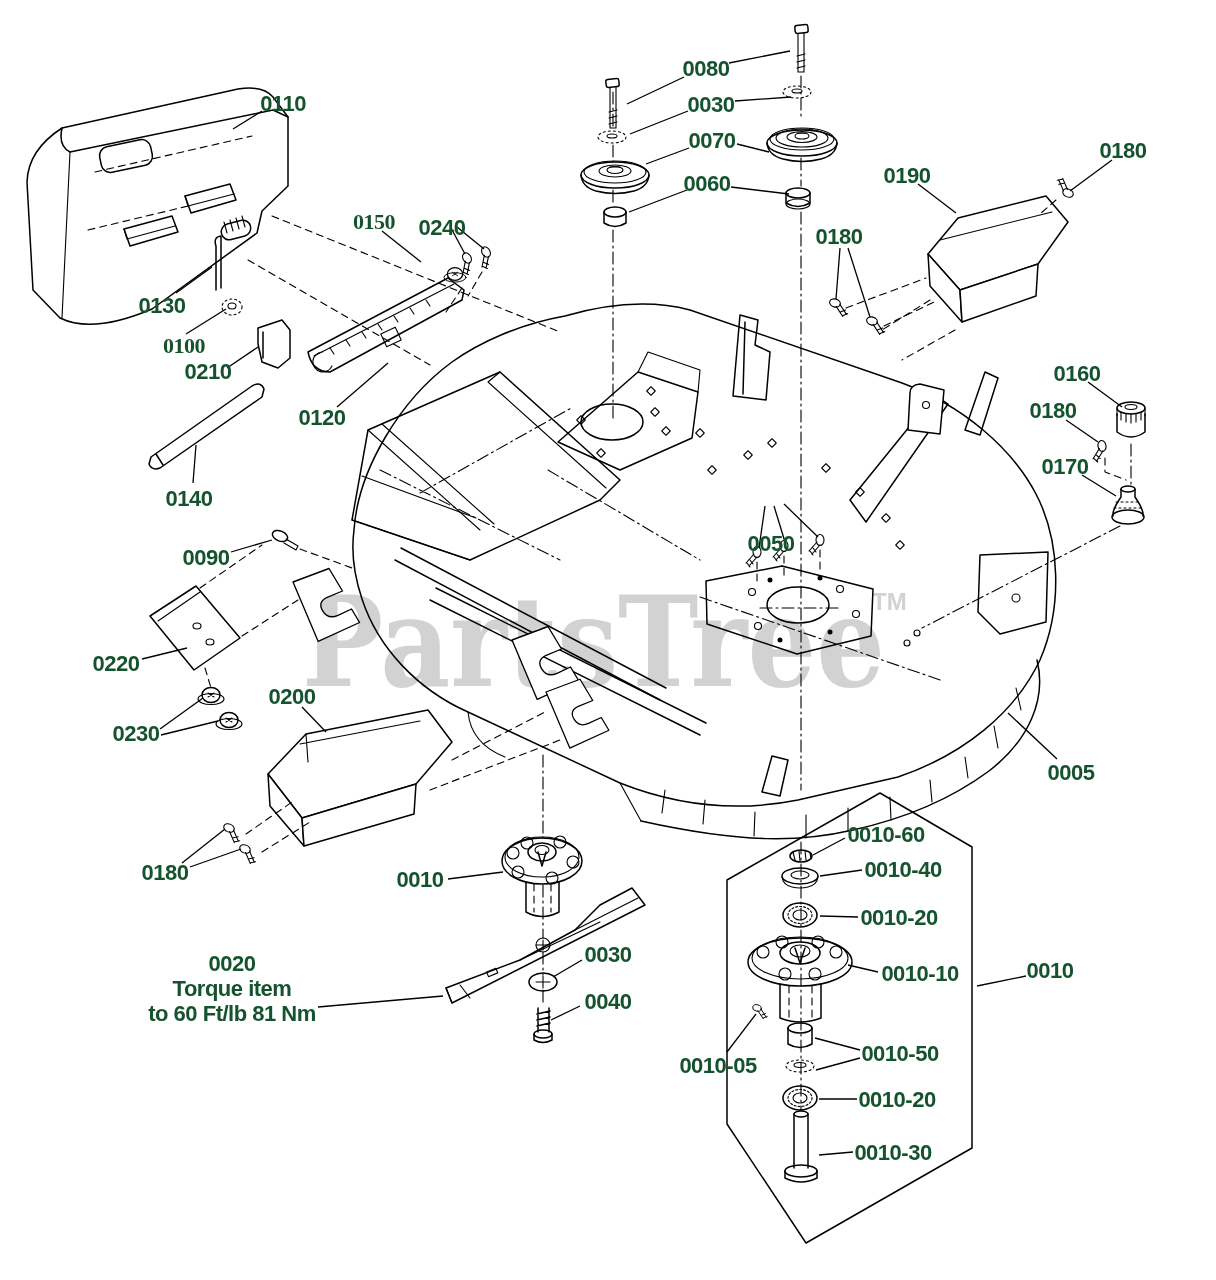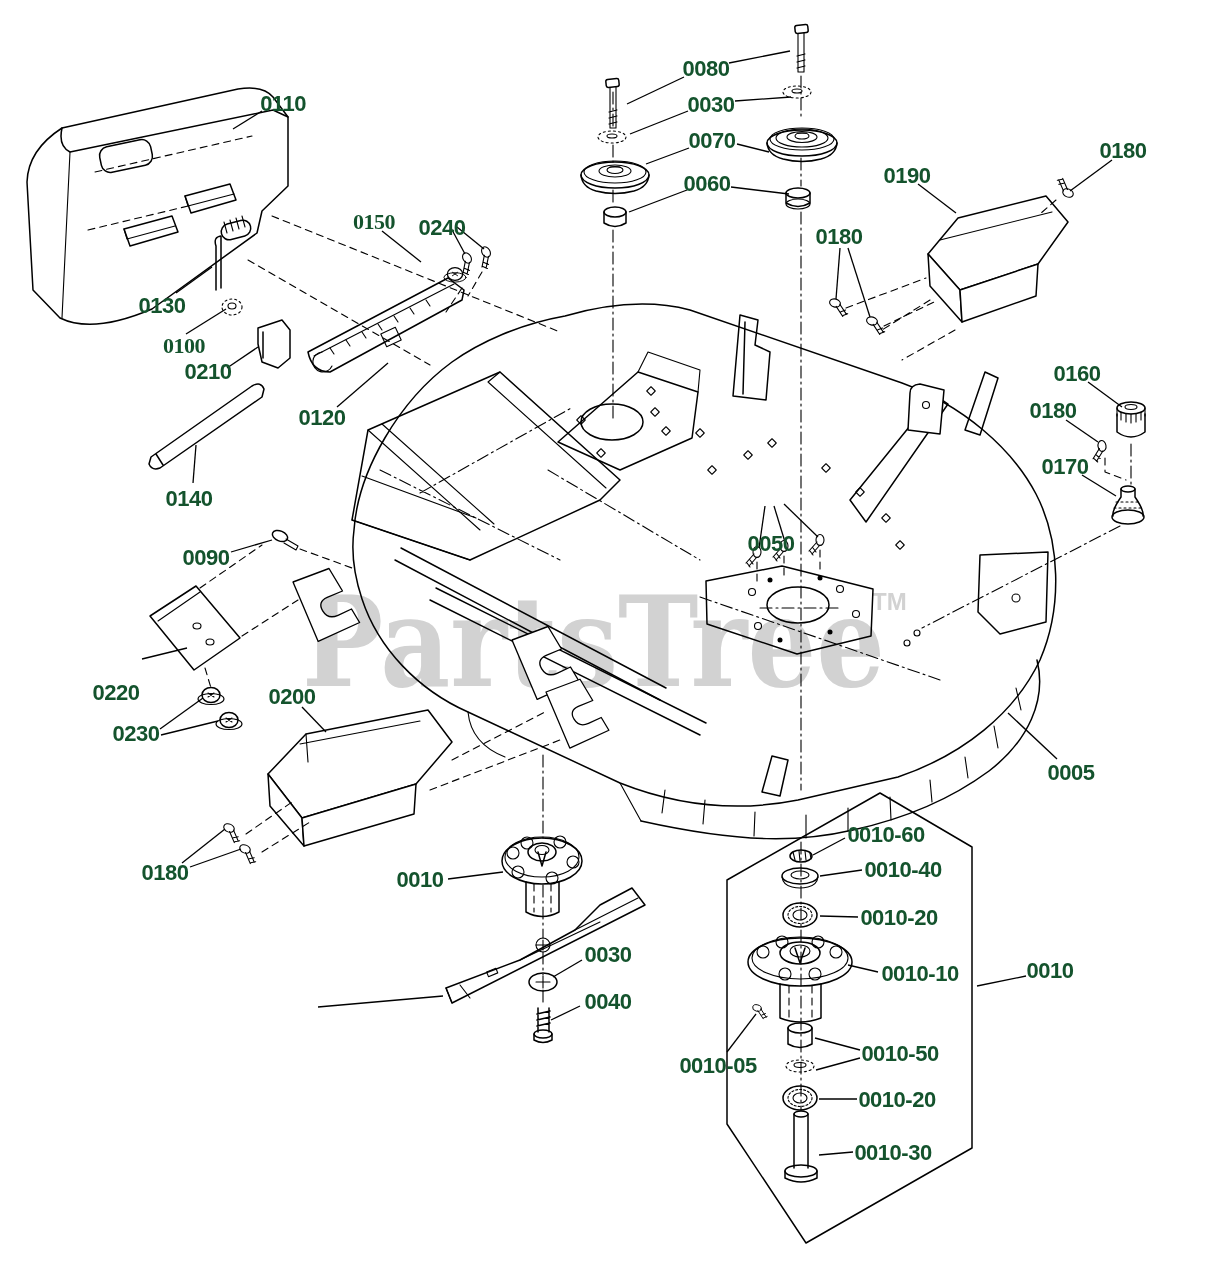--- a/index.html
+++ b/index.html
@@ -413,26 +413,29 @@
       <div class="callout" style="left: 162px; top: 305px;">0130</div>
       <div class="callout" style="left: 184px; top: 345px; font-family: Liberation Serif, serif;">0100</div>
       <div class="callout" style="left: 208px; top: 371px;">0210</div>
       <div class="callout" style="left: 322px; top: 417px;">0120</div>
       <div class="callout" style="left: 1077px; top: 373px;">0160</div>
       <div class="callout" style="left: 1053px; top: 410px;">0180</div>
       <div class="callout" style="left: 1065px; top: 466px;">0170</div>
       <div class="callout" style="left: 189px; top: 498px;">0140</div>
       <div class="callout" style="left: 771px; top: 495px; margin-top: 48px;">0050</div>
       <div class="callout" style="left: 206px; top: 557px;">0090</div>
-      <div class="callout" style="left: 116px; top: 692px; text-align: right;">0220</div>
+      <div class="callout" style="left: 116px; top: 663px; text-align: right;">0220</div>
       <div class="callout" style="left: 292px; top: 696px;">0200</div>
       <div class="callout" style="left: 136px; top: 733px;">0230</div>
       <div class="callout" style="left: 165px; top: 872px;">0180</div>
       <div class="callout" style="left: 1071px; top: 772px;">0005</div>
       <div class="callout" style="left: 420px; top: 879px;">0010</div>
+      <div class="callout" style="left: 232px; top: 988px;">0020
+Torque item
+to 60 Ft/lb 81 Nm</div>
       <div class="callout" style="left: 608px; top: 954px;">0030</div>
       <div class="callout" style="left: 608px; top: 1001px;">0040</div>
       <div class="callout" style="left: 886px; top: 834px; text-align: right;">0010-60</div>
       <div class="callout" style="left: 903px; top: 869px; text-align: center;">0010-40</div>
       <div class="callout" style="left: 899px; top: 917px;">0010-20</div>
       <div class="callout" style="left: 920px; top: 973px;">0010-10</div>
       <div class="callout" style="left: 1050px; top: 970px;">0010</div>
       <div class="callout" style="left: 718px; top: 1065px;">0010-05</div>
       <div class="callout" style="left: 900px; top: 1053px;">0010-50</div>
       <div class="callout" style="left: 897px; top: 1099px;">0010-20</div>

